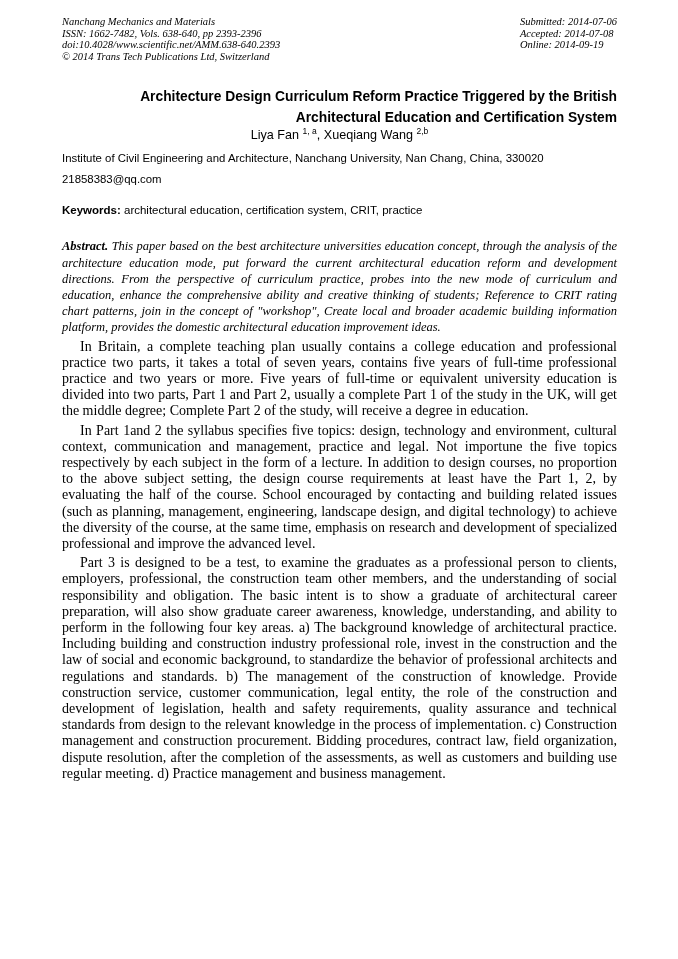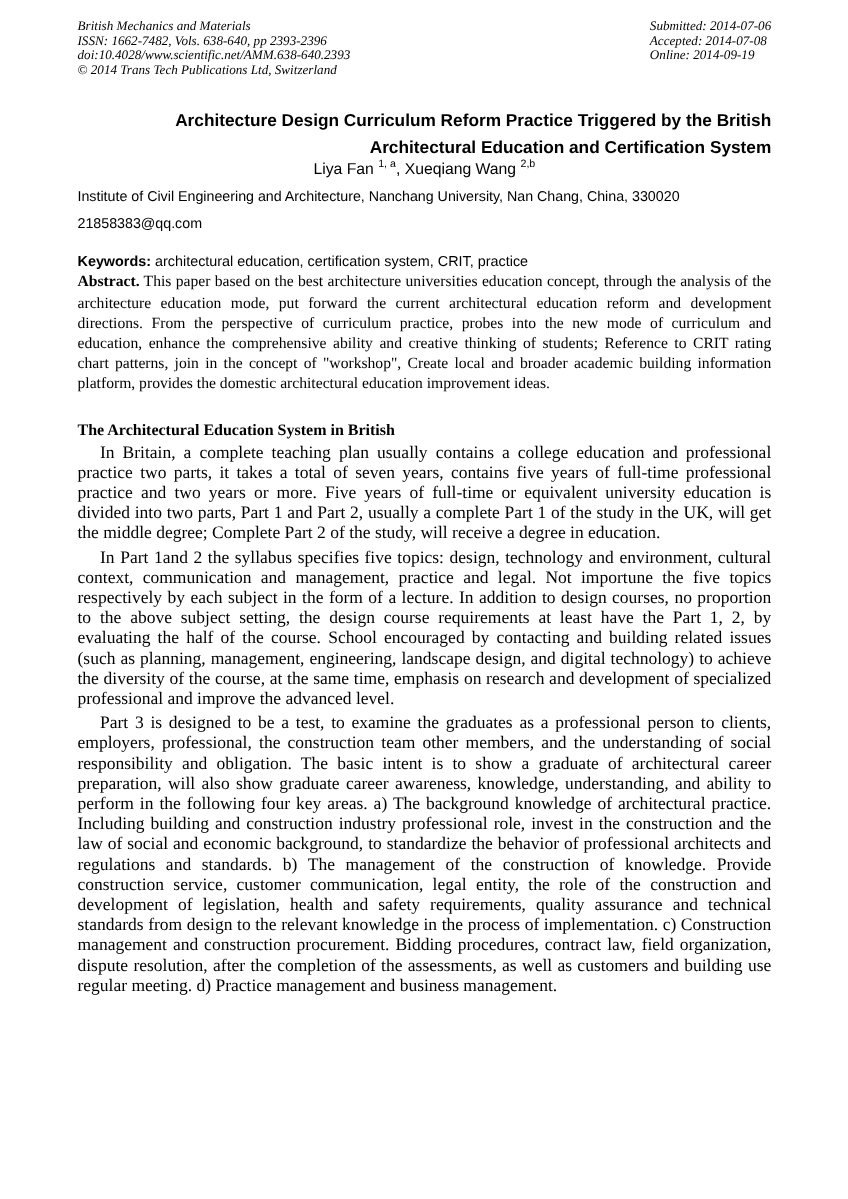--- a/index.html
+++ b/index.html
@@ -59,23 +59,25 @@
   
   .keywords {
     margin-top: 18px;
     font-family: Liberation Sans, sans-serif;
     font-size: 11.5px;
     line-height: 14px;
   }
   .keywords b { font-weight: bold; }
   
   .abstract {
+    margin-top: 21px;
     font-size: 12.5px;
     line-height: 16.2px;
     text-align: justify;
+    font-style: italic;
   }
   .abstract b { font-weight: bold; }
   .section-heading {
     margin-top: 21px;
     font-weight: bold;
     font-size: 12.8px;
     line-height: 16px;
   }
   .body-para {
     margin-top: 3px;
@@ -85,21 +87,21 @@
     text-indent: 18px;
   }
 </style>
 </head>
 <body>
 
 <div class="page">
 
   <div class="hdr">
     <div class="hdr-left">
-      <div>British Mechanics and Materials</div>
+      <div>Nanchang Mechanics and Materials</div>
       <div>ISSN: 1662-7482, Vols. 638-640, pp 2393-2396</div>
       <div>doi:10.4028/www.scientific.net/AMM.638-640.2393</div>
       <div>© 2014 Trans Tech Publications Ltd, Switzerland</div>
     </div>
     <div class="hdr-right">
       <div>Submitted: 2014-07-06</div>
       <div>Accepted: 2014-07-08</div>
       <div>Online: 2014-09-19</div>
     </div>
   </div>
@@ -109,19 +111,18 @@
   <div class="authors"><span>Liya Fan </span><sup>1, a</sup><span>, </span><span>Xueqiang Wang </span><sup>2,b</sup></div>
 
   <div class="affiliation">Institute of Civil Engineering and Architecture,  Nanchang University, Nan Chang, China, 330020</div>
 
   <div class="email">21858383@qq.com</div>
 
   <div class="keywords"><b>Keywords:</b><span> architectural education, certification system, CRIT, practice</span></div>
 
   <p class="abstract"><b>Abstract.</b><span> This paper based on the best architecture universities education concept, through the analysis of the architecture education mode, put forward the current architectural education reform and development directions. From the perspective of curriculum practice, probes into the new mode of curriculum and education, enhance the comprehensive ability and creative thinking of students; Reference to CRIT rating chart patterns, join in the concept of "workshop", Create local and broader academic building information platform, provides the domestic architectural education improvement ideas.</span></p>
 
-  <h2 class="section-heading">The Architectural Education System in British</h2>
 
   <p class="body-para">In Britain, a complete teaching plan usually contains a college education and professional practice two parts, it takes a total of seven years, contains five years of full-time professional practice and two years or more. Five years of full-time or equivalent university education is divided into two parts, Part 1 and Part 2, usually a complete Part 1 of the study in the UK, will get the middle degree; Complete Part 2 of the study, will receive a degree in education.</p>
   <p class="body-para">In Part 1and 2 the syllabus specifies five topics: design, technology and environment, cultural context, communication and management, practice and legal. Not importune the five topics respectively by each subject in the form of a lecture. In addition to design courses, no proportion to the above subject setting, the design course requirements at least have the Part 1, 2, by evaluating the half of the course. School encouraged by contacting and building related issues (such as planning, management, engineering, landscape design, and digital technology) to achieve the diversity of the course, at the same time, emphasis on research and development of specialized professional and improve the advanced level.</p>
   <p class="body-para">Part 3 is designed to be a test, to examine the graduates as a professional person to clients, employers, professional, the construction team other members, and the understanding of social responsibility and obligation. The basic intent is to show a graduate of architectural career preparation, will also show graduate career awareness, knowledge, understanding, and ability to perform in the following four key areas. a) The background knowledge of architectural practice. Including building and construction industry professional role, invest in the construction and the law of social and economic background, to standardize the behavior of professional architects and regulations and standards. b) The management of the construction of knowledge. Provide construction service, customer communication, legal entity, the role of the construction and development of legislation, health and safety requirements, quality assurance and technical standards from design to the relevant knowledge in the process of implementation. c) Construction management and construction procurement. Bidding procedures, contract law, field organization, dispute resolution, after the completion of the assessments, as well as customers and building use regular meeting. d) Practice management and business management.</p>
 
 </div>
 
 </body></html>

